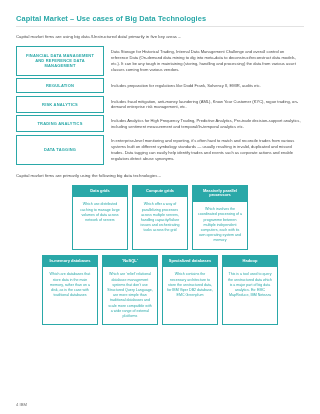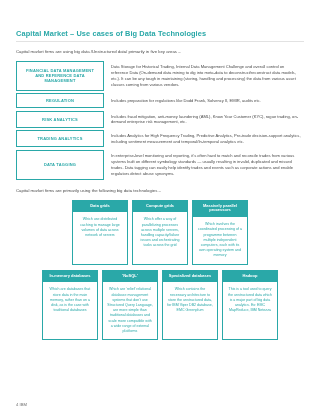--- a/index.html
+++ b/index.html
@@ -8,21 +8,21 @@
     background:#ffffff;
     font-family:"Liberation Sans", sans-serif;
     color:#3b3b3b;
     overflow:hidden;
     position:relative;
   }
   .page{
     position:relative;
     width:320px;height:414px;
     box-sizing:border-box;
-    padding:29px 16px 0 16px;
+    padding:14px 16px 0 16px;
   }
   .title{
     color:#2aa8a8;
     font-size:7.4px;
     font-weight:bold;
     letter-spacing:.1px;
     margin:0 0 3px 0;
   }
   .rule{
     height:1px;background:#e2e2e2;width:100%;margin:0 0 7px 0;

